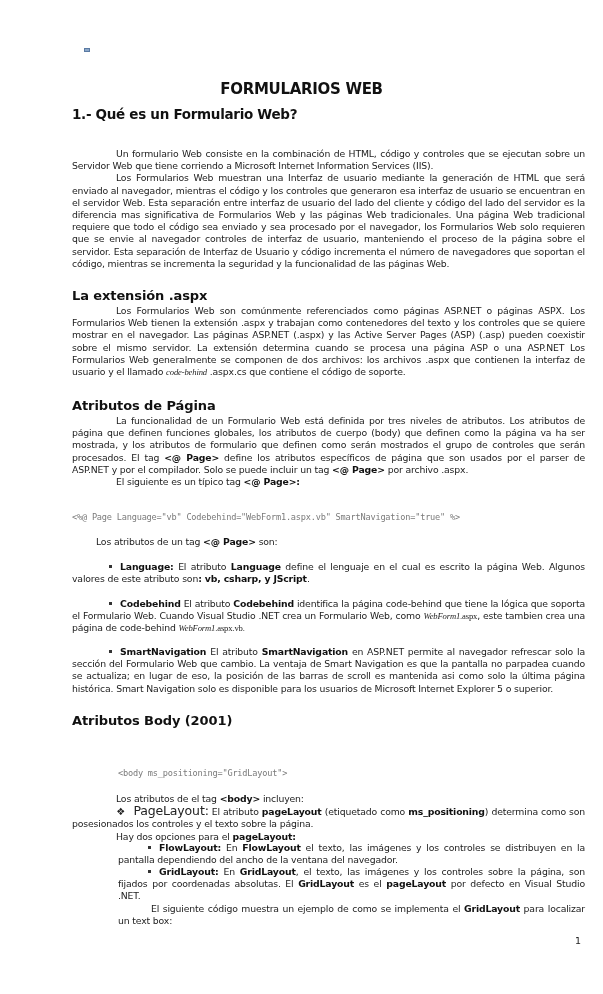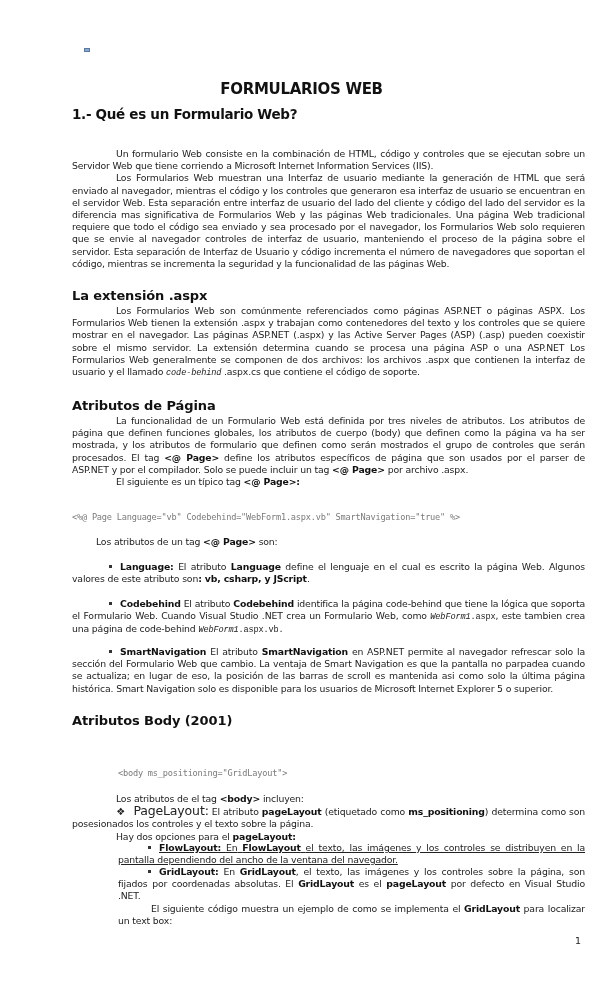--- a/index.html
+++ b/index.html
@@ -6,21 +6,21 @@
   body { width: 603px; height: 994px; position: relative; overflow: hidden; color: #111; }
   .page { position: absolute; left: 0; top: 0; width: 603px; height: 994px; }
   .img-placeholder { position: absolute; left: 84px; top: 48px; width: 6px; height: 4px; background: #8ba7c9; border: 1px solid #5a7aa3; box-sizing: border-box; }
   .title { position: absolute; left: 0; width: 603px; top: 80px; text-align: center; font-family: "DejaVu Sans", sans-serif; font-weight: bold; font-size: 15px; letter-spacing: -0.3px; }
   .h1 { position: absolute; left: 72px; top: 106px; font-family: "DejaVu Sans", sans-serif; font-weight: bold; font-size: 13.5px; letter-spacing: -0.3px; }
   .h2 { position: absolute; left: 72px; font-family: "DejaVu Sans", sans-serif; font-weight: bold; font-size: 13px; letter-spacing: -0.1px; margin: 0; text-align: center; }
   .para { position: absolute; left: 72px; width: 513px; font-family: "DejaVu Sans", sans-serif; font-size: 9.3px; line-height: 12.2px; text-align: justify; color: #222; margin: 0; letter-spacing: -0.15px; }
   .para .ind { display: inline-block; width: 44px; }
   .code { position: absolute; font-family: "DejaVu Sans Mono", monospace; font-size: 8.6px; color: #7a7a7a; white-space: pre; letter-spacing: -0.2px; }
   b { color: #111; }
-  .it { font-family: Liberation Mono, monospace; font-style: italic; font-size: 8.6px; }
+  .it { font-family: Liberation Serif, serif; font-style: italic; font-size: 8.6px; }
   .bullet { display: inline-block; width: 3px; height: 3px; background: #333; margin: 0 8px 2px 0; vertical-align: middle; }
   .diamond { font-size: 10px; margin-right: 8px; }
   .big { font-size: 12.5px; }
   .pagenum { position: absolute; left: 575px; top: 935px; font-family: "DejaVu Sans", sans-serif; font-size: 9.5px; color: #222; }
 </style>
 </head>
 <body>
 
 <div class="page">
 
@@ -50,18 +50,18 @@
 
   <p class="para" style="top:646px;"><span class="ind" style="width:37px;"></span><span class="bullet"></span><b>SmartNavigation</b> <span>El atributo</span> <b>SmartNavigation</b> <span>en ASP.NET permite al navegador refrescar solo la sección del Formulario Web que cambio. La ventaja de Smart Navigation es que la pantalla no parpadea cuando se actualiza; en lugar de eso, la posición de las barras de scroll es mantenida asi como solo la última página histórica. Smart Navigation solo es disponible para los usuarios de Microsoft Internet Explorer 5 o superior.</span></p>
 
   <div class="h2" style="top:713px;">Atributos Body (2001)</div>
 
 
   <div class="code" style="left:118px; top:768px;">&lt;body ms_positioning="GridLayout"&gt;</div>
 
   <p class="para" style="top:793px;"><span class="ind"></span><span>Los atributos de el tag</span> <b>&lt;body&gt;</b> <span>incluyen:</span><br><span class="ind"></span><span class="diamond">❖</span><span class="big">PageLayout:</span> <span>El atributo</span> <b>pageLayout</b> <span>(etiquetado como</span> <b>ms_positioning</b><span>) determina como son posesionados los controles y el texto sobre la página.</span><br><span class="ind"></span><span>Hay dos opciones para el</span> <b>pageLayout:</b></p>
 
-  <p class="para" style="top:842px; left:118px; width:467px;text-decoration:underline;"><span class="ind" style="width:30px;"></span><span class="bullet"></span><b>FlowLayout:</b> <span>En</span> <b>FlowLayout</b> <span>el texto, las imágenes y los controles se distribuyen en la pantalla dependiendo del ancho de la ventana del navegador.</span></p>
+  <p class="para" style="top:842px; left:118px; width:467px;"><span class="ind" style="width:30px;"></span><span class="bullet"></span><b>FlowLayout:</b> <span>En</span> <b>FlowLayout</b> <span>el texto, las imágenes y los controles se distribuyen en la pantalla dependiendo del ancho de la ventana del navegador.</span></p>
 
   <p class="para" style="top:866px; left:118px; width:467px;"><span class="ind" style="width:30px;"></span><span class="bullet"></span><b>GridLayout:</b> <span>En</span> <b>GridLayout</b><span>, el texto, las imágenes y los controles sobre la página, son fijados por coordenadas absolutas. El</span> <b>GridLayout</b> <span>es el</span> <b>pageLayout</b> <span>por defecto en Visual Studio .NET.</span><br><span class="ind" style="width:33px;"></span><span>El siguiente código muestra un ejemplo de como se implementa el</span> <b>GridLayout</b> <span>para localizar un text box:</span></p>
 
   <div class="pagenum">1</div>
 </div>
 
 </body></html>

